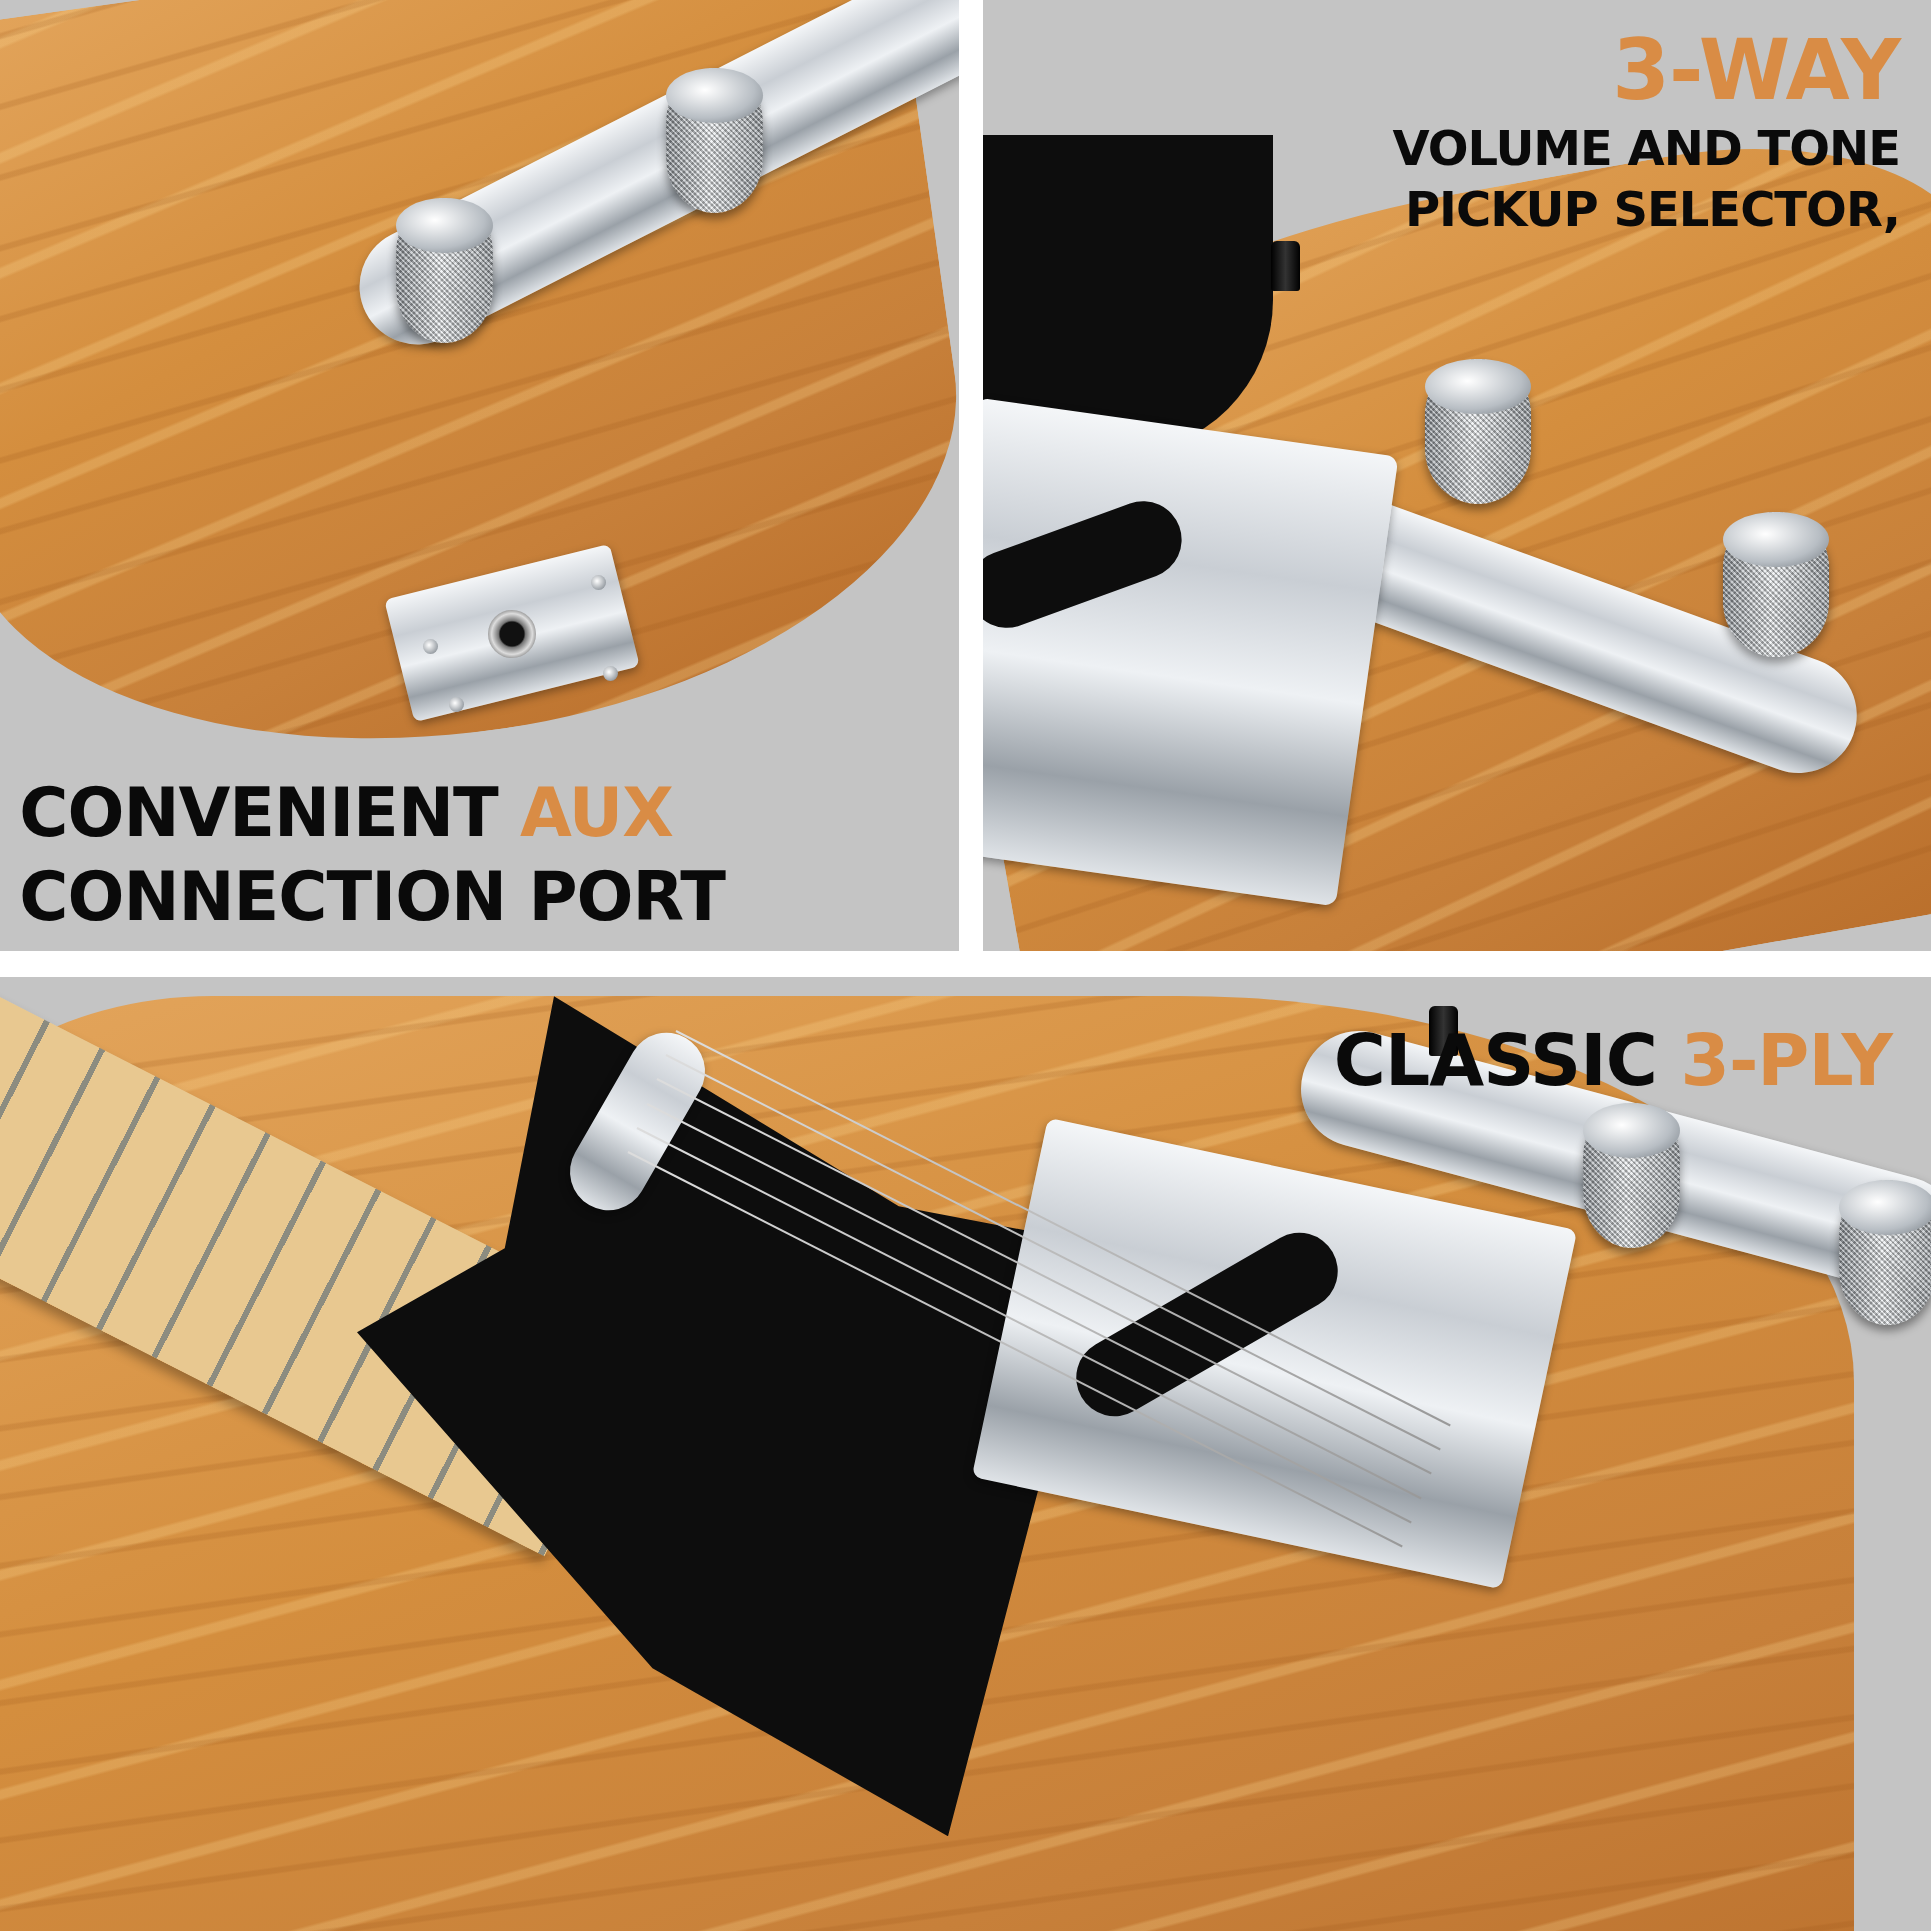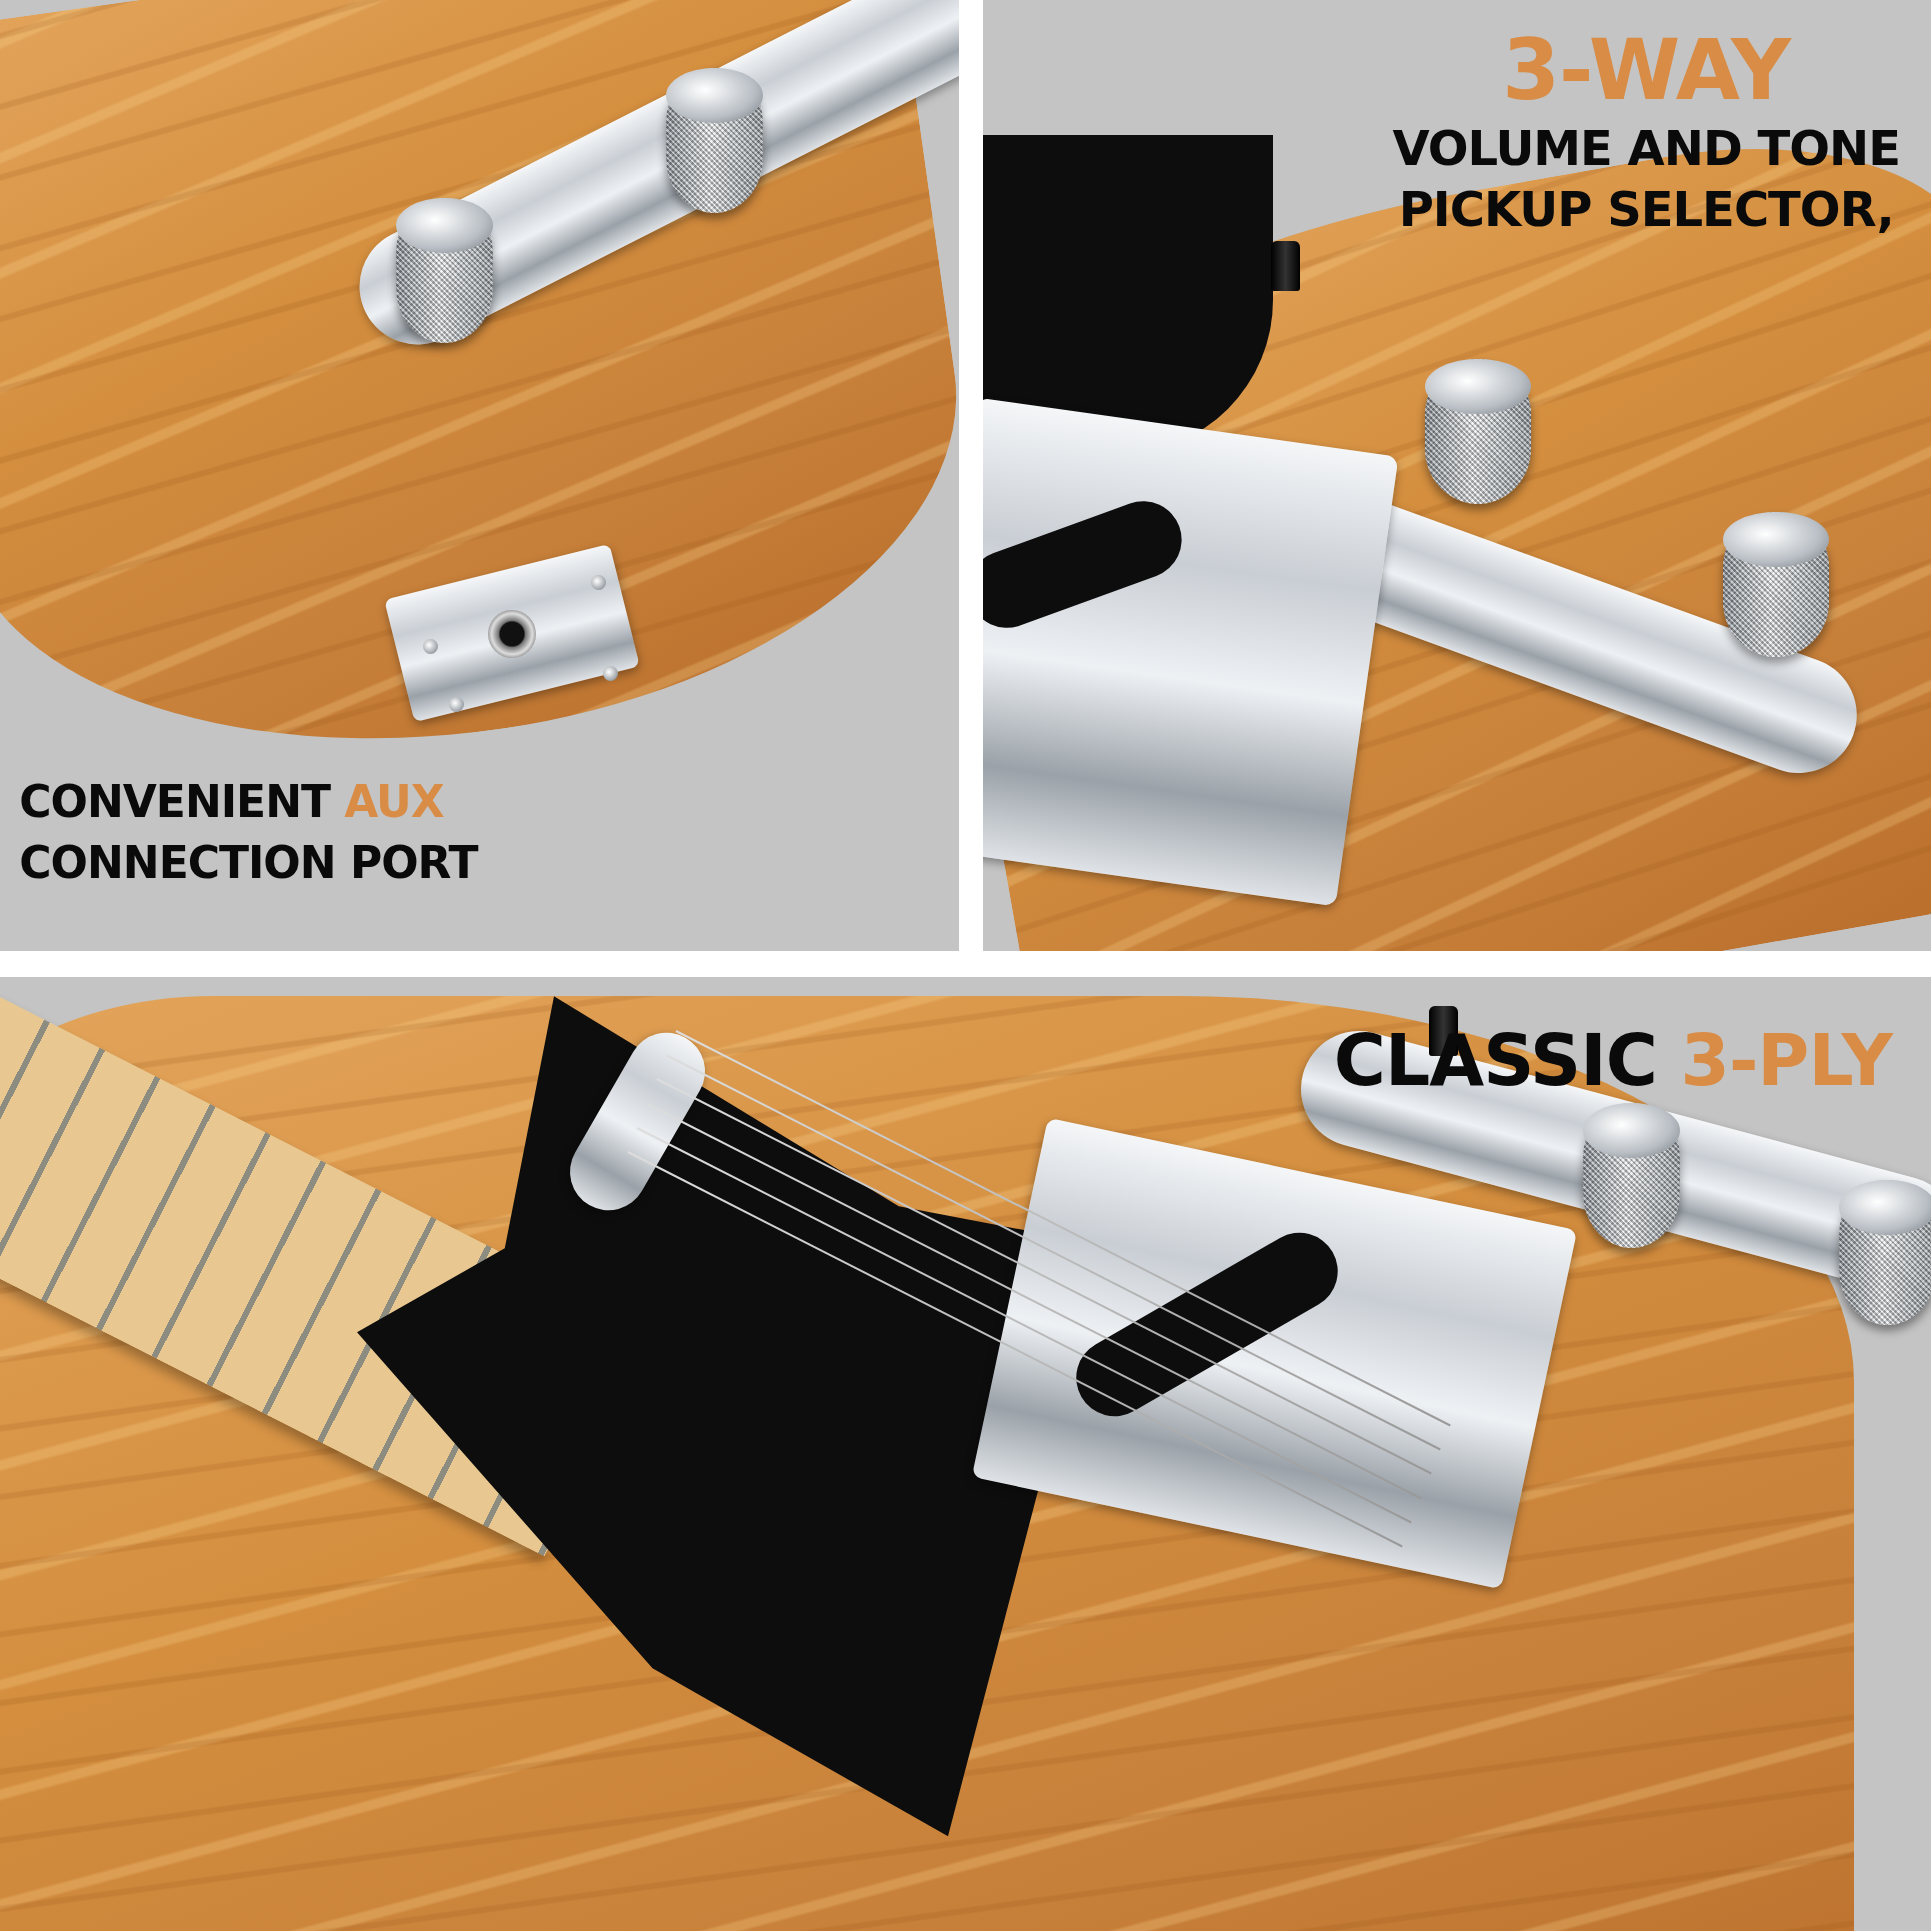--- a/index.html
+++ b/index.html
@@ -29,23 +29,23 @@
   .knob::before { content:""; position:absolute; left:0; right:0; top:0; height:38%; border-radius:50%;
     background:radial-gradient(ellipse at 40% 40%, #ffffff, #b8bec4 60%, #6e757c); }
   .screw { position:absolute; width:15.4px; height:15.4px; border-radius:50%;
     background:radial-gradient(circle at 40% 40%, #ffffff, #9aa0a6 70%, #555); }
   .pickguard { position:absolute; background:#0d0d0d; }
   .switch-tip { position:absolute; width:29px; height:50px; background:linear-gradient(90deg,#000,#333,#000); border-radius:5.8px 5.8px 2.9px 2.9px; }
   .string { position:absolute; height:1.9px; background:linear-gradient(90deg,#ddd,#999); transform-origin:left center; }
 
   .caption { position:absolute; font-family:"DejaVu Sans", sans-serif; font-weight:bold; color:#0a0a0a; line-height:1; letter-spacing:-1px; }
   .caption .accent { color:#d98c45; }
-  #caption-aux { left:19.3px; top:780px; font-size:44px; }
+  #caption-aux { left:19.3px; top:780px; font-size:67px; }
   #caption-aux .line { display:block; margin-bottom:17.4px; }
-  #caption-3way { right:31px; top:29px; text-align:center; }
+  #caption-3way { right:31px; top:29px; text-align:right; }
   #caption-3way .big { display:block; font-size:83px; color:#d98c45; margin-bottom:11.6px; }
   #caption-3way .line { display:block; font-size:48px; margin-bottom:13.5px; }
   #caption-pickguard { right:39px; top:48px; text-align:right; font-size:71px; }
   #caption-pickguard .line { display:block; margin-bottom:27px; }
 </style>
 </head>
 <body>
 
 <div class="panel" id="panel-tl">
   <div class="wood" style="left:-58px; top:-39px; width:1004px; height:772px; border-radius:0 0 502px 502px / 0 0 290px 270px; transform:rotate(-8deg);"></div>

